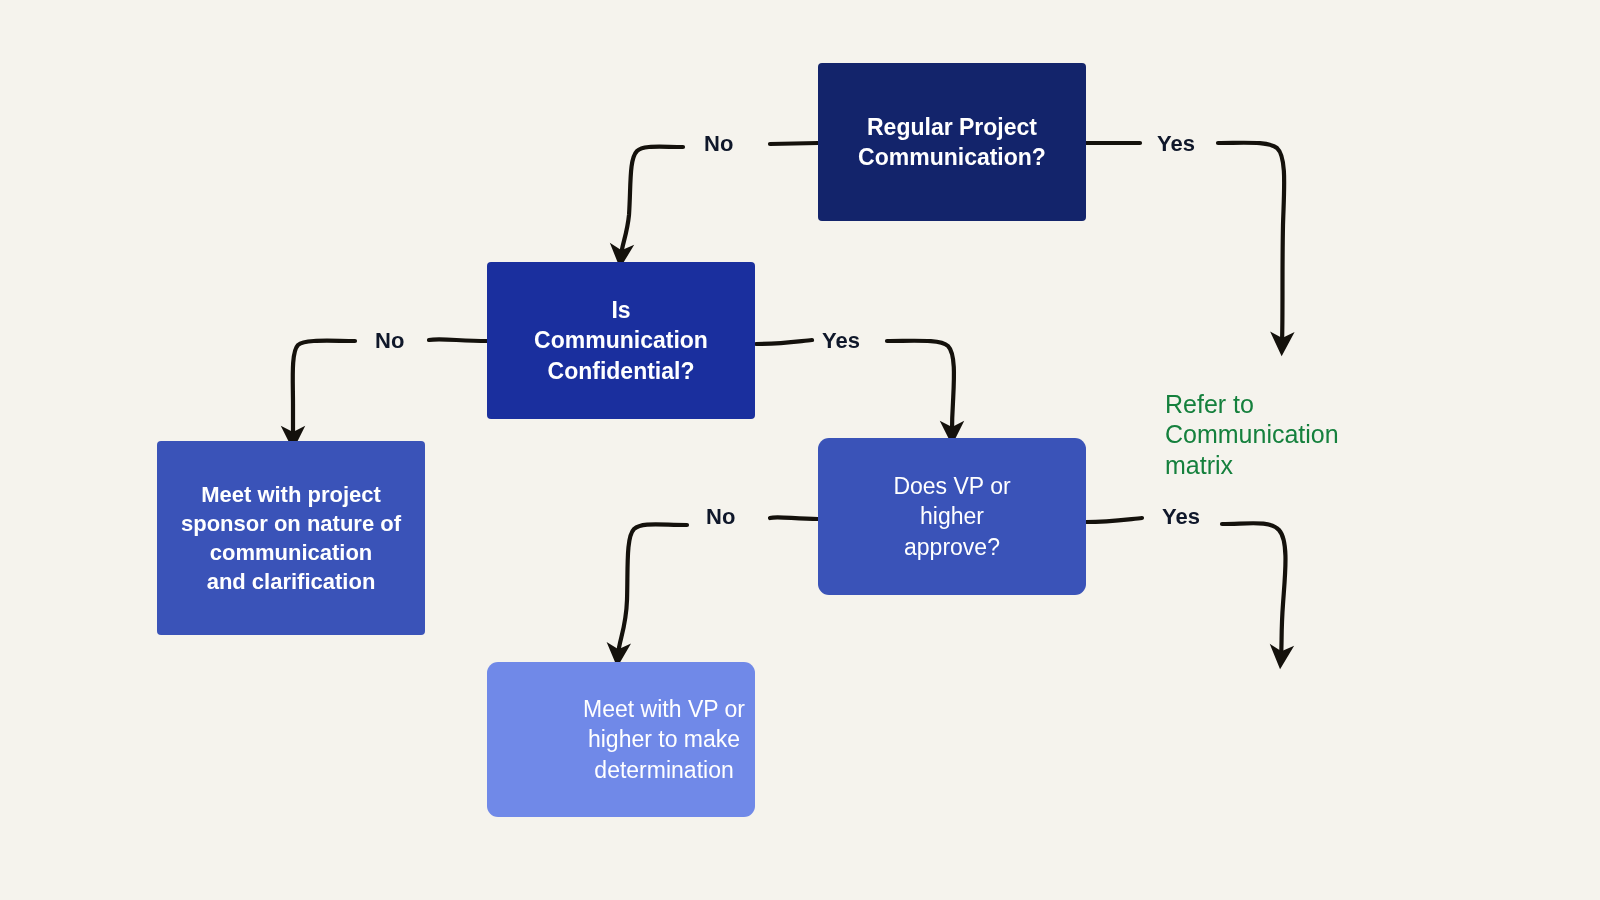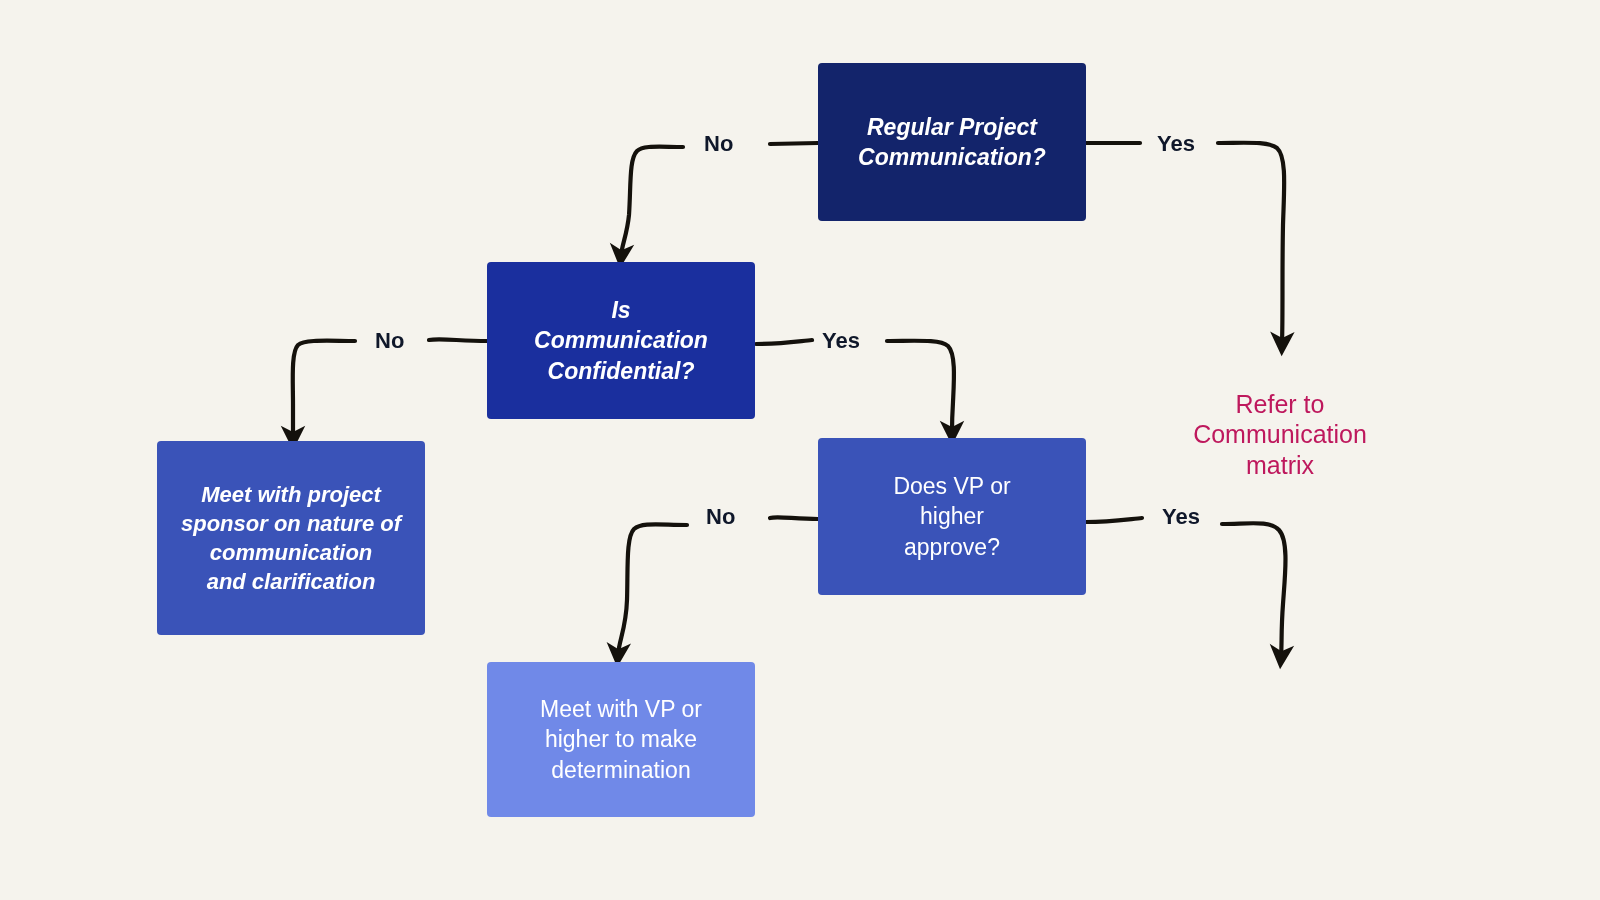--- a/index.html
+++ b/index.html
@@ -33,38 +33,38 @@
     border-radius: 4px;
     box-sizing: border-box;
     padding: 6px 10px;
     line-height: 1.32;
     white-space: pre-line;
     z-index: 2;
   }
   .node.navy     { background: #13246b; }
   .node.blue     { background: #1a2f9e; }
   .node.mid      { background: #3a53b8; }
-  .node.light    { background: #7089e8; }
+  .node.light    { background: #7089e8; justify-content: flex-end; }
 
-  .node.bold     { font-weight: 700; font-style: italic; }
-  .node.reg      { font-weight: 400; }
+  .node.bold     { font-weight: 700; }
+  .node.reg      { font-weight: 400; border-radius: 11px; }
 
   .edge-label {
     position: absolute;
     font-weight: 700;
     font-size: 22px;
     color: #0f172a;
     z-index: 3;
     white-space: nowrap;
   }
   .plain-text {
     position: absolute;
     font-size: 25px;
-    color: #be185d;
-    text-align: center;
+    color: #15803d;
+    text-align: left;
     line-height: 1.22;
     white-space: pre-line;
     z-index: 3;
   }
 </style>
 </head>
 <body>
 
 <div id="canvas">
 

